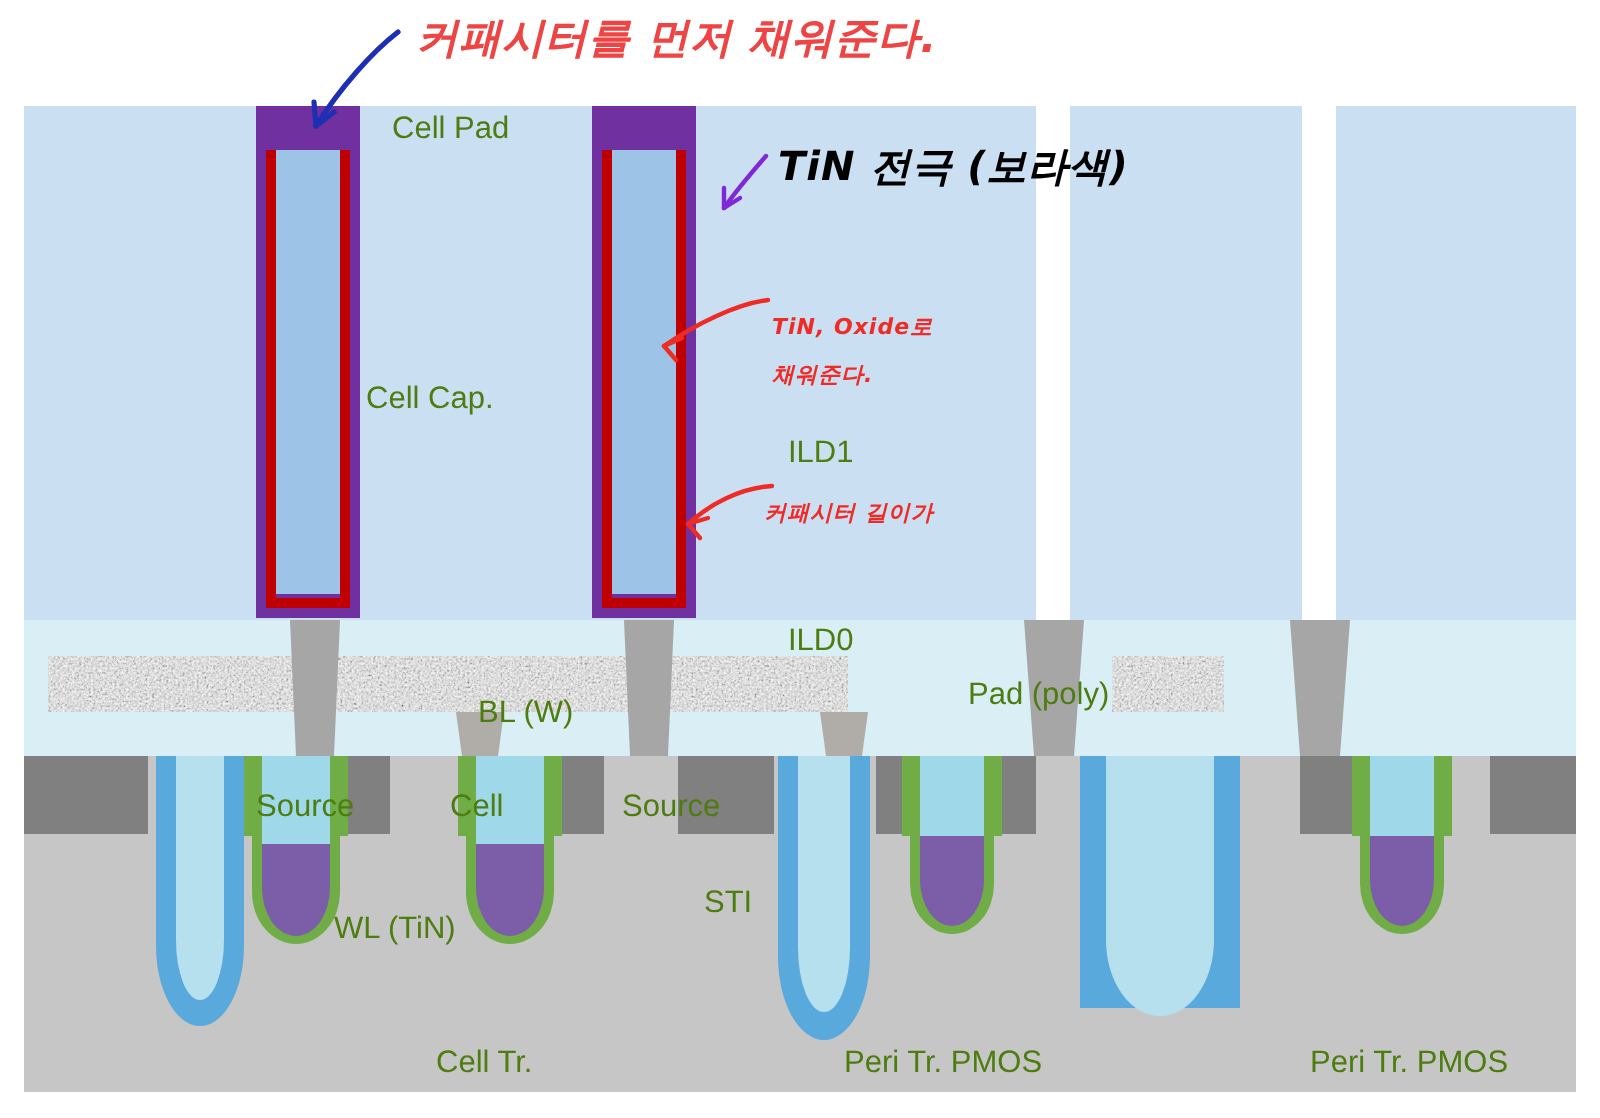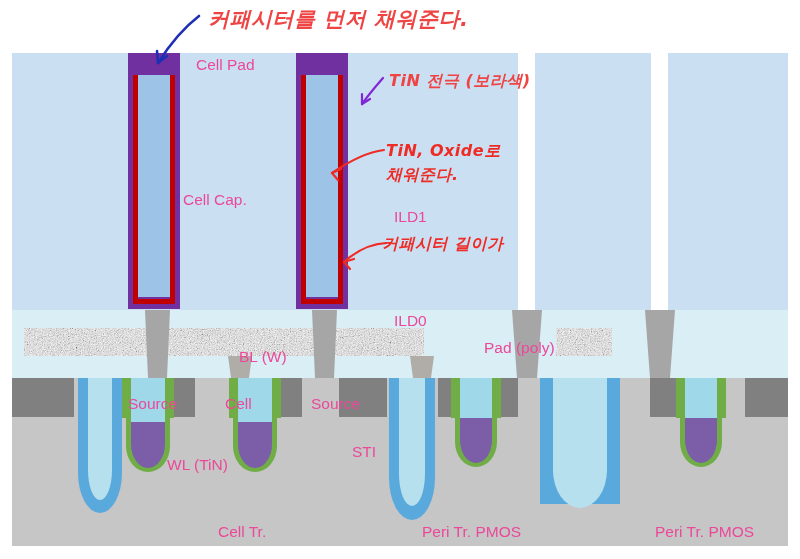--- a/index.html
+++ b/index.html
@@ -1,31 +1,31 @@
 <!DOCTYPE html>
 <html><head>
 <meta charset="utf-8">
 <style>
   html,body{margin:0;padding:0;background:#ffffff;}
   body{width:800px;height:559px;overflow:hidden;
        font-family:"Liberation Sans","DejaVu Sans",sans-serif;}
   #stage{position:relative;width:800px;height:559px;background:#ffffff;}
   #stage svg{position:absolute;left:0;top:0;}
 
-  .lbl{position:absolute;color:#ec4899;font-size:15.5px;
+  .lbl{position:absolute;color:#4d7c0f;font-size:15.5px;
        font-family:"Liberation Sans","DejaVu Sans",sans-serif;
        white-space:nowrap;line-height:1;}
 
   .hand{position:absolute;white-space:nowrap;line-height:1.12;
         font-family:"DejaVu Sans",sans-serif;
         font-weight:700;font-style:italic;
         letter-spacing:0.5px;}
   .hand.blue{color:#ef4444;font-size:21px;}
-  .hand.purple{color:#ef4444;font-size:16px;}
-  .hand.red{color:#ef2b25;font-size:16px;}
+  .hand.purple{color:#000000;font-size:20px;}
+  .hand.red{color:#ef2b25;font-size:11px;margin-top:16px;}
 </style>
 </head>
 <body>
 
 <div id="stage">
 
 <svg width="800" height="559" viewBox="0 0 800 559" xmlns="http://www.w3.org/2000/svg">
 
   <defs>
     <filter id="speckle" x="0" y="0" width="100%" height="100%">
@@ -165,21 +165,21 @@
     <path d="M332 173 l9 -4 m-9 4 l6 7" stroke="#ef2b25" stroke-width="2.2"></path>
 
     <path d="M386 243 C370 244 355 252 344 262" stroke="#ef2b25" stroke-width="2.2"></path>
     <path d="M344 262 l10 -3 m-10 3 l6 7" stroke="#ef2b25" stroke-width="2.2"></path>
   </g>
 
 </svg>
 
 <div class="lbl" style="left:196px;top:57px">Cell Pad</div>
 <div class="lbl" style="left:183px;top:192px">Cell Cap.</div>
-<div class="lbl" style="left:394px;top:209px">ILD1</div>
+<div class="lbl" style="left:394px;top:219px">ILD1</div>
 <div class="lbl" style="left:394px;top:313px">ILD0</div>
 <div class="lbl" style="left:239px;top:349px">BL (W)</div>
 <div class="lbl" style="left:484px;top:340px">Pad (poly)</div>
 <div class="lbl" style="left:128px;top:396px">Source</div>
 <div class="lbl" style="left:225px;top:396px">Cell</div>
 <div class="lbl" style="left:311px;top:396px">Source</div>
 <div class="lbl" style="left:167px;top:457px">WL (TiN)</div>
 <div class="lbl" style="left:352px;top:444px">STI</div>
 <div class="lbl" style="left:218px;top:524px">Cell Tr.</div>
 <div class="lbl" style="left:422px;top:524px">Peri Tr. PMOS</div>

